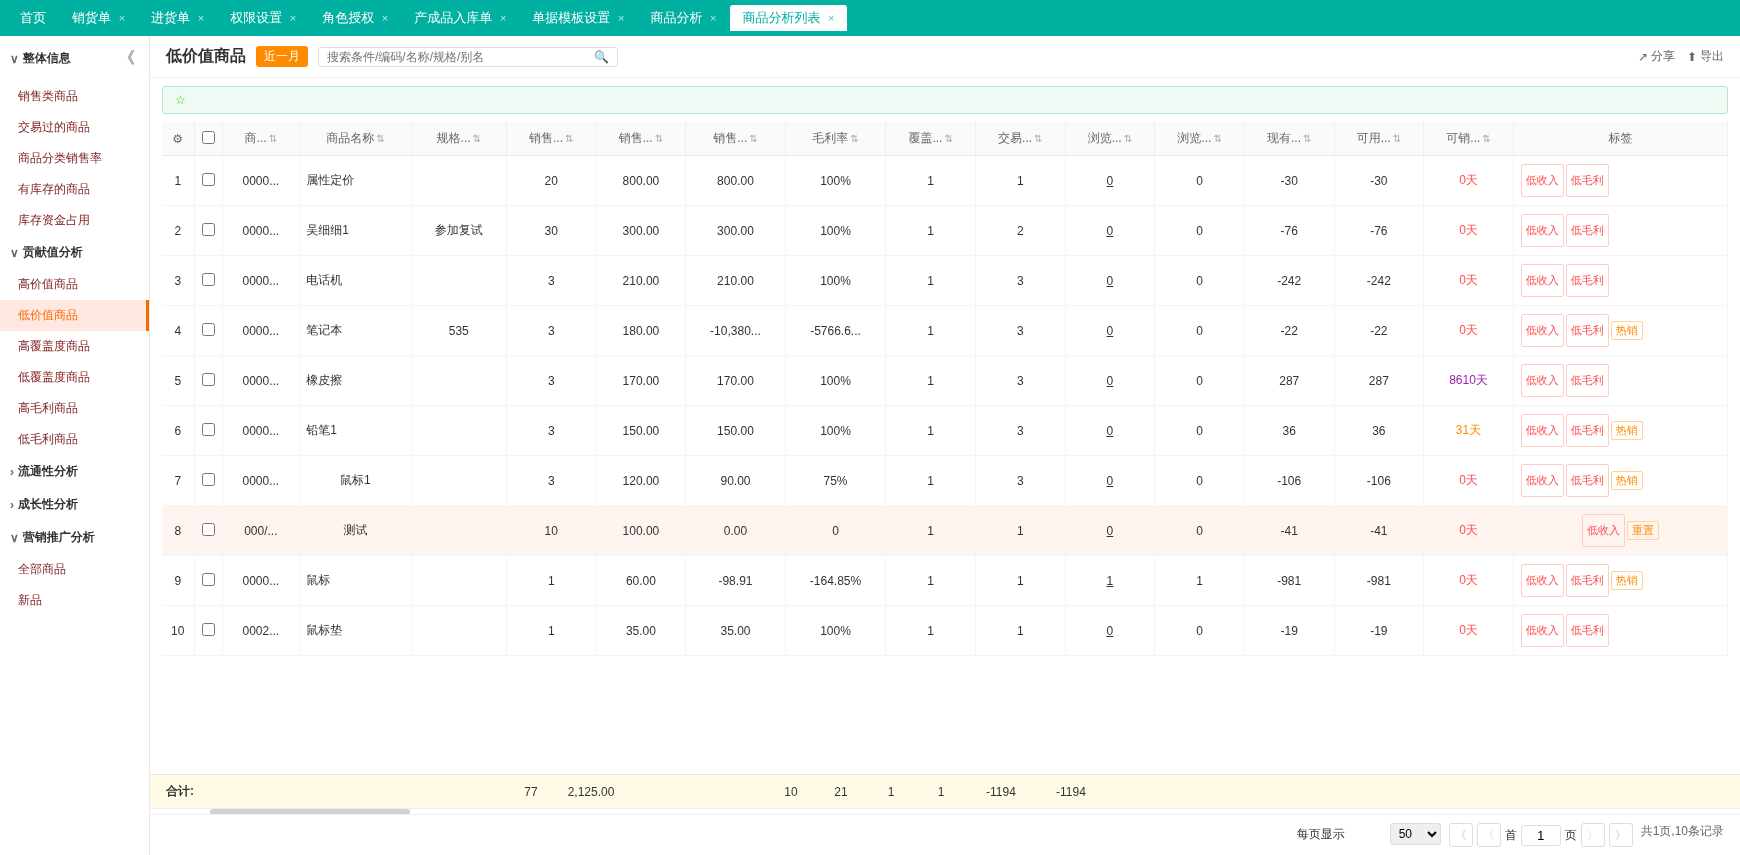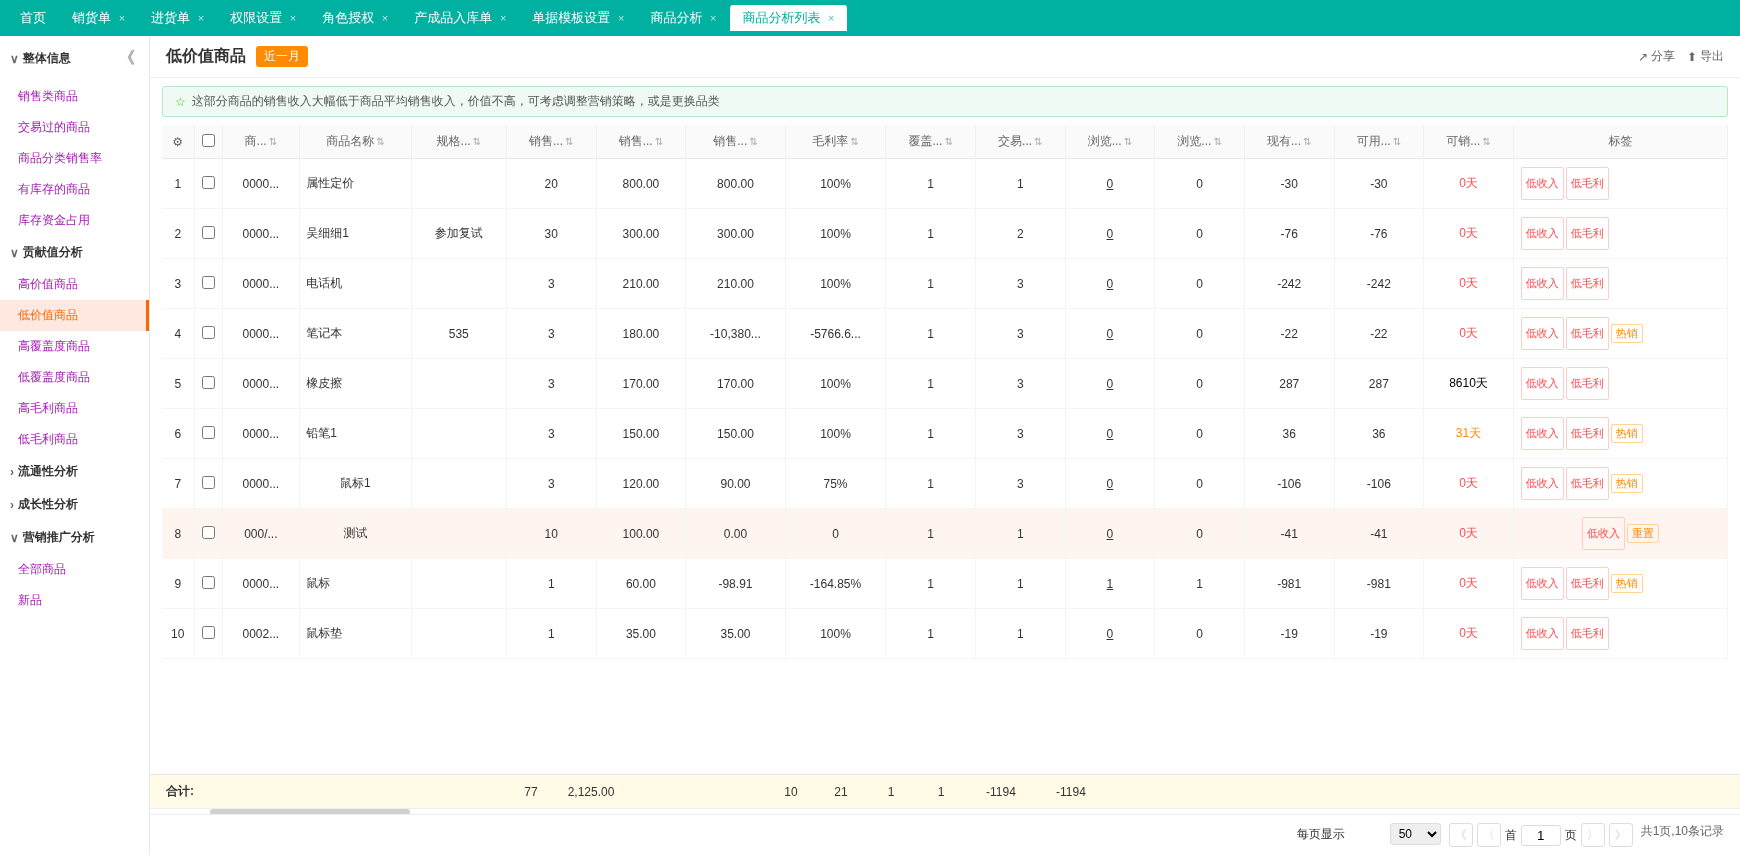--- a/index.html
+++ b/index.html
@@ -47,21 +47,21 @@
       align-items: center;
       padding: 8px 10px;
       color: #333;
       font-weight: bold;
       font-size: 12px;
       cursor: pointer;
     }
     .sidebar-group-title .arrow { margin-right: 4px; color: #666; }
     .sidebar-item {
       padding: 7px 10px 7px 18px;
-      color: #a21caf;
+      color: #7f1d1d;
       cursor: pointer;
       font-size: 12px;
     }
     .sidebar-item.active {
       background: #ffe8e0;
       color: #ff6600;
       border-right: 3px solid #ff6600;
     }
 
     
@@ -311,29 +311,32 @@
     </div>
     <div class="sidebar-item">全部商品</div>
     <div class="sidebar-item">新品</div>
   </div>
 
   <div class="content">
 
     <div class="page-header">
       <span class="page-title">低价值商品</span>
       <button class="tag-btn">近一月</button>
+      <div class="search-box">
+        <input type="text" placeholder="搜索条件/编码/名称/规格/别名" style="">
+        <span class="search-icon">🔍</span>
+      </div>
       <div class="header-actions">
         <span class="action-btn">↗ <span>分享</span></span>
         <span class="action-btn">⬆ <span>导出</span></span>
       </div>
     </div>
 
     <div class="notice-bar">
       <span class="notice-icon">☆</span>
-      <span>这部分商品的销售收入大幅低于商品平均销售收入，价值不高，可考虑调整营销策略，或是更换品类</span>
     </div>
 
     <div class="table-wrapper">
       <table>
         <thead>
           <tr>
             <th style="width:32px"><span>⚙</span></th>
             <th style="width:28px"><input type="checkbox" style=""></th>
             <th>商...<span class="sort-arrows">⇅</span></th>
             <th>商品名称<span class="sort-arrows">⇅</span></th>
@@ -438,21 +441,21 @@
     <td>3</td>
     <td>170.00</td>
     <td>170.00</td>
     <td>100%</td>
     <td>1</td>
     <td>3</td>
     <td><span class="underline">0</span></td>
     <td>0</td>
     <td>287</td>
     <td>287</td>
-    <td style="color:#000000">8610天</td>
+    <td style="color:#a21caf">8610天</td>
     <td style="text-align:left"><span class="tag-red">低收入</span><span class="tag-red">低毛利</span></td>
   </tr>
             <tr>
     <td>6</td>
     <td><input type="checkbox" style=""></td>
     <td>0000...</td>
     <td style="text-align:left">铅笔1</td>
     <td></td>
     <td>3</td>
     <td>150.00</td>

